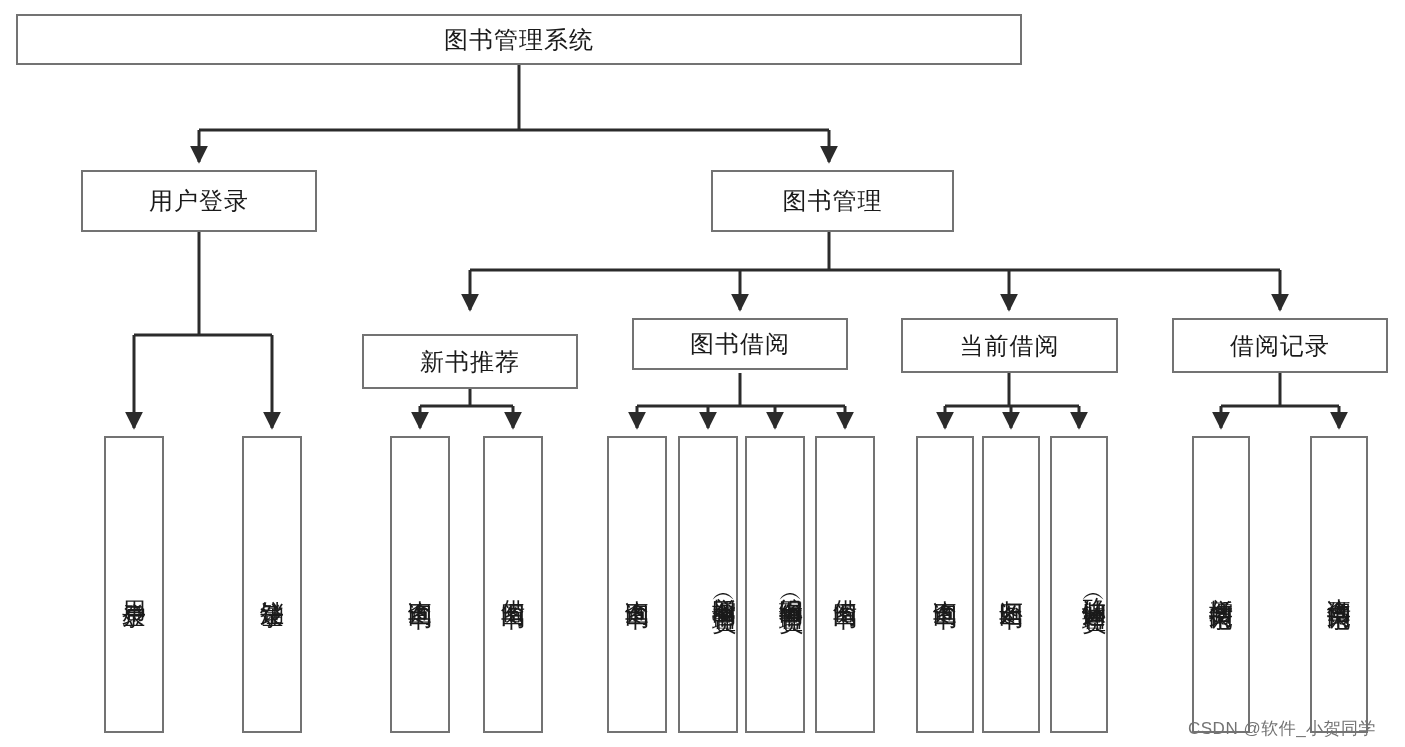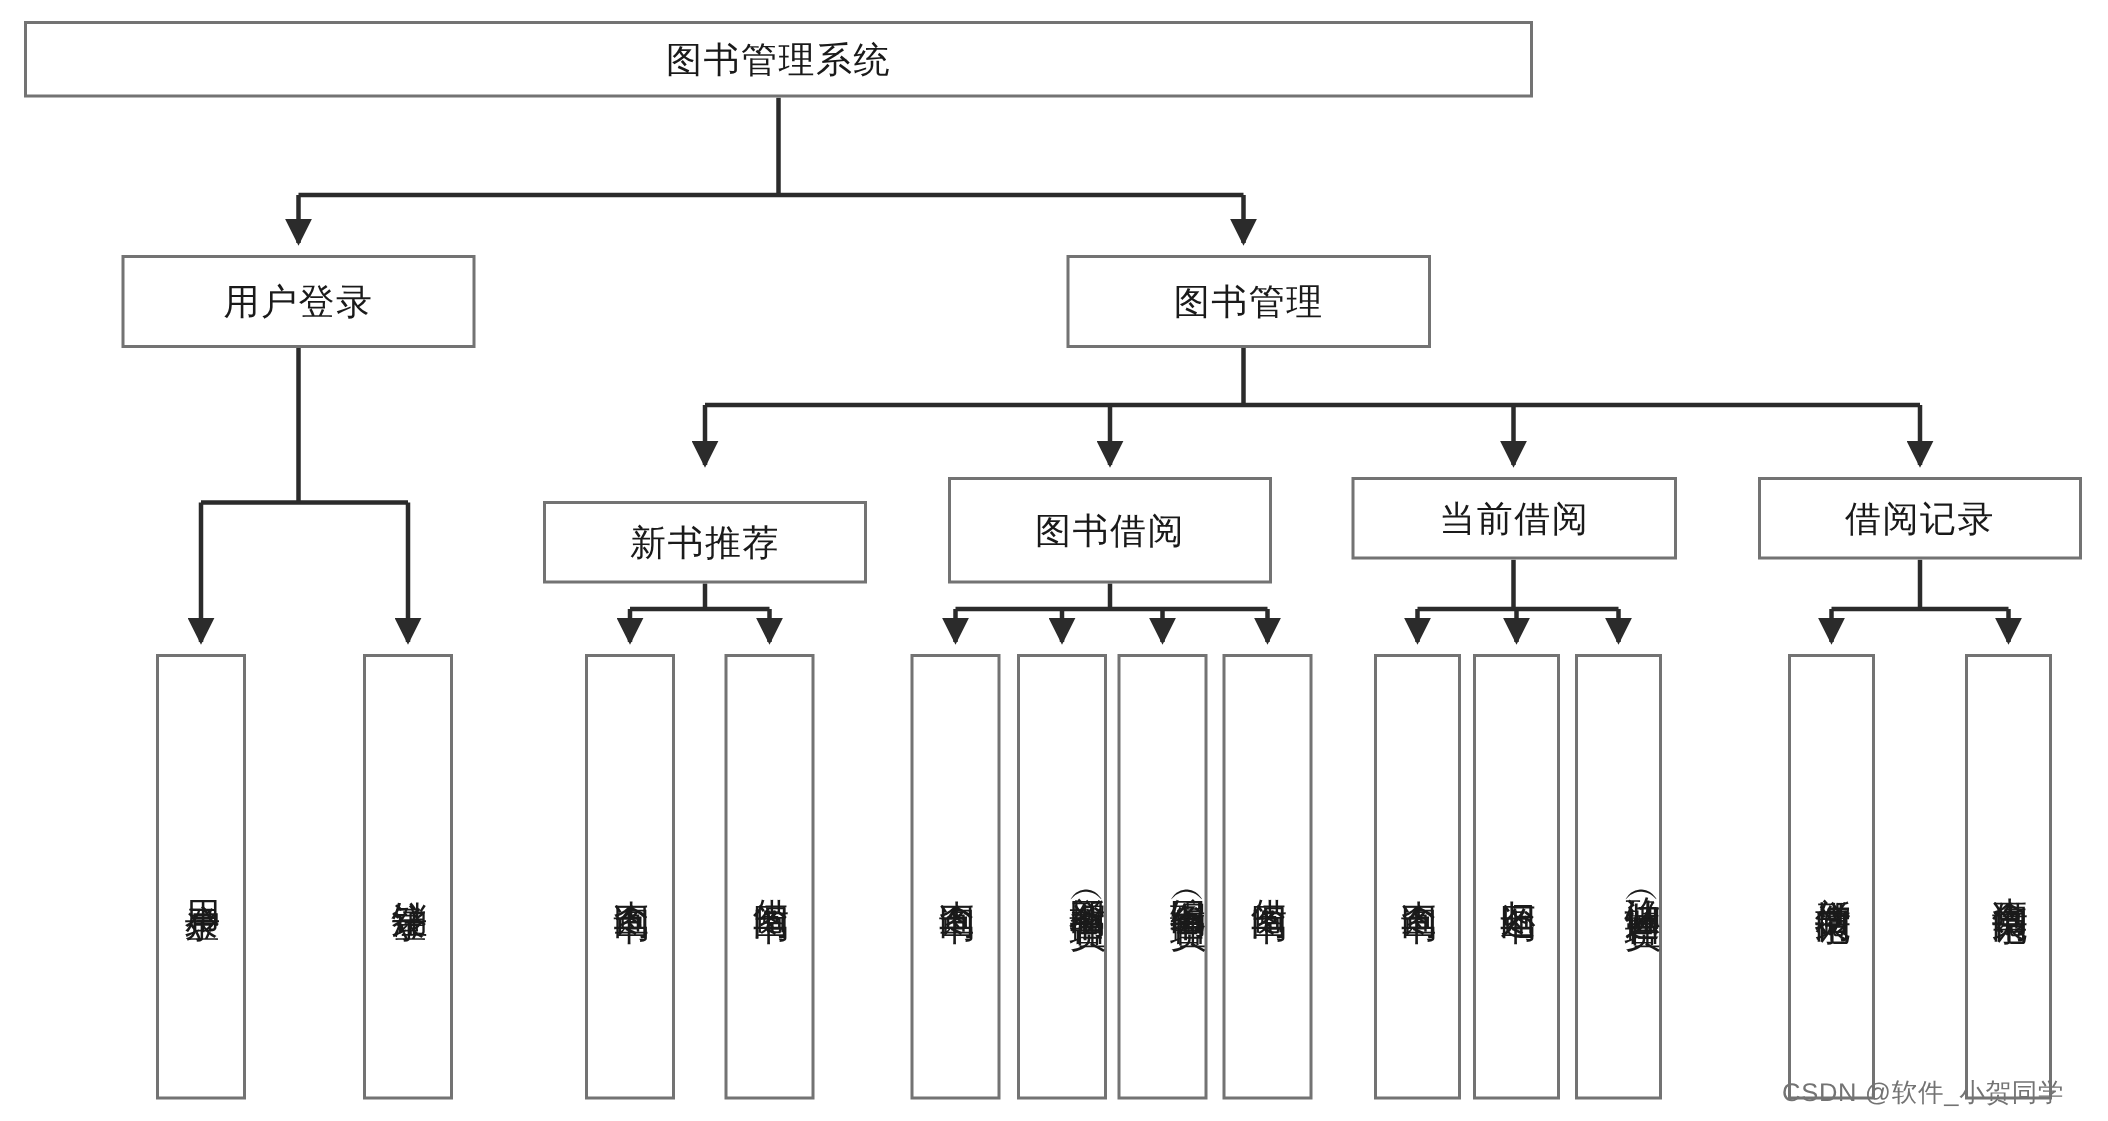--- a/index.html
+++ b/index.html
@@ -115,21 +115,21 @@
       <path d="M 1339 406 L 1339 428" marker-end="url(#arrow)"></path>
     </g>
   </svg>
 
   <div class="node node-h" style="left: 16px; top: 14px; width: 1006px; height: 51px;">图书管理系统</div>
 
   <div class="node node-h" style="left: 81px; top: 170px; width: 236px; height: 62px;">用户登录</div>
   <div class="node node-h" style="left: 711px; top: 170px; width: 243px; height: 62px;">图书管理</div>
 
   <div class="node node-h" style="left: 362px; top: 334px; width: 216px; height: 55px;">新书推荐</div>
-  <div class="node node-h" style="left: 632px; top: 318px; width: 216px; height: 71px;">图书借阅</div>
+  <div class="node node-h" style="left: 632px; top: 318px; width: 216px; height: 52px;">图书借阅</div>
   <div class="node node-h" style="left: 1172px; top: 318px; width: 216px; height: 55px;">借阅记录</div>
   <div class="node node-h" style="left: 901px; top: 318px; width: 217px; height: 55px;">当前借阅</div>
 
   <div class="node node-v center-text" style="left: 104px; top: 436px; width: 60px; height: 297px;">用户登录</div>
   <div class="node node-v center-text" style="left: 242px; top: 436px; width: 60px; height: 297px;">注销登录</div>
   <div class="node node-v center-text" style="left: 390px; top: 436px; width: 60px; height: 297px;">查询图书</div>
   <div class="node node-v center-text" style="left: 483px; top: 436px; width: 60px; height: 297px;">借阅图书</div>
   <div class="node node-v center-text" style="left: 607px; top: 436px; width: 60px; height: 297px;">查询图书</div>
   <div class="node node-v" style="left: 678px; top: 436px; width: 60px; height: 297px;">新增图书（管理员）</div>
   <div class="node node-v" style="left: 745px; top: 436px; width: 60px; height: 297px;">编辑图书（管理员）</div>

